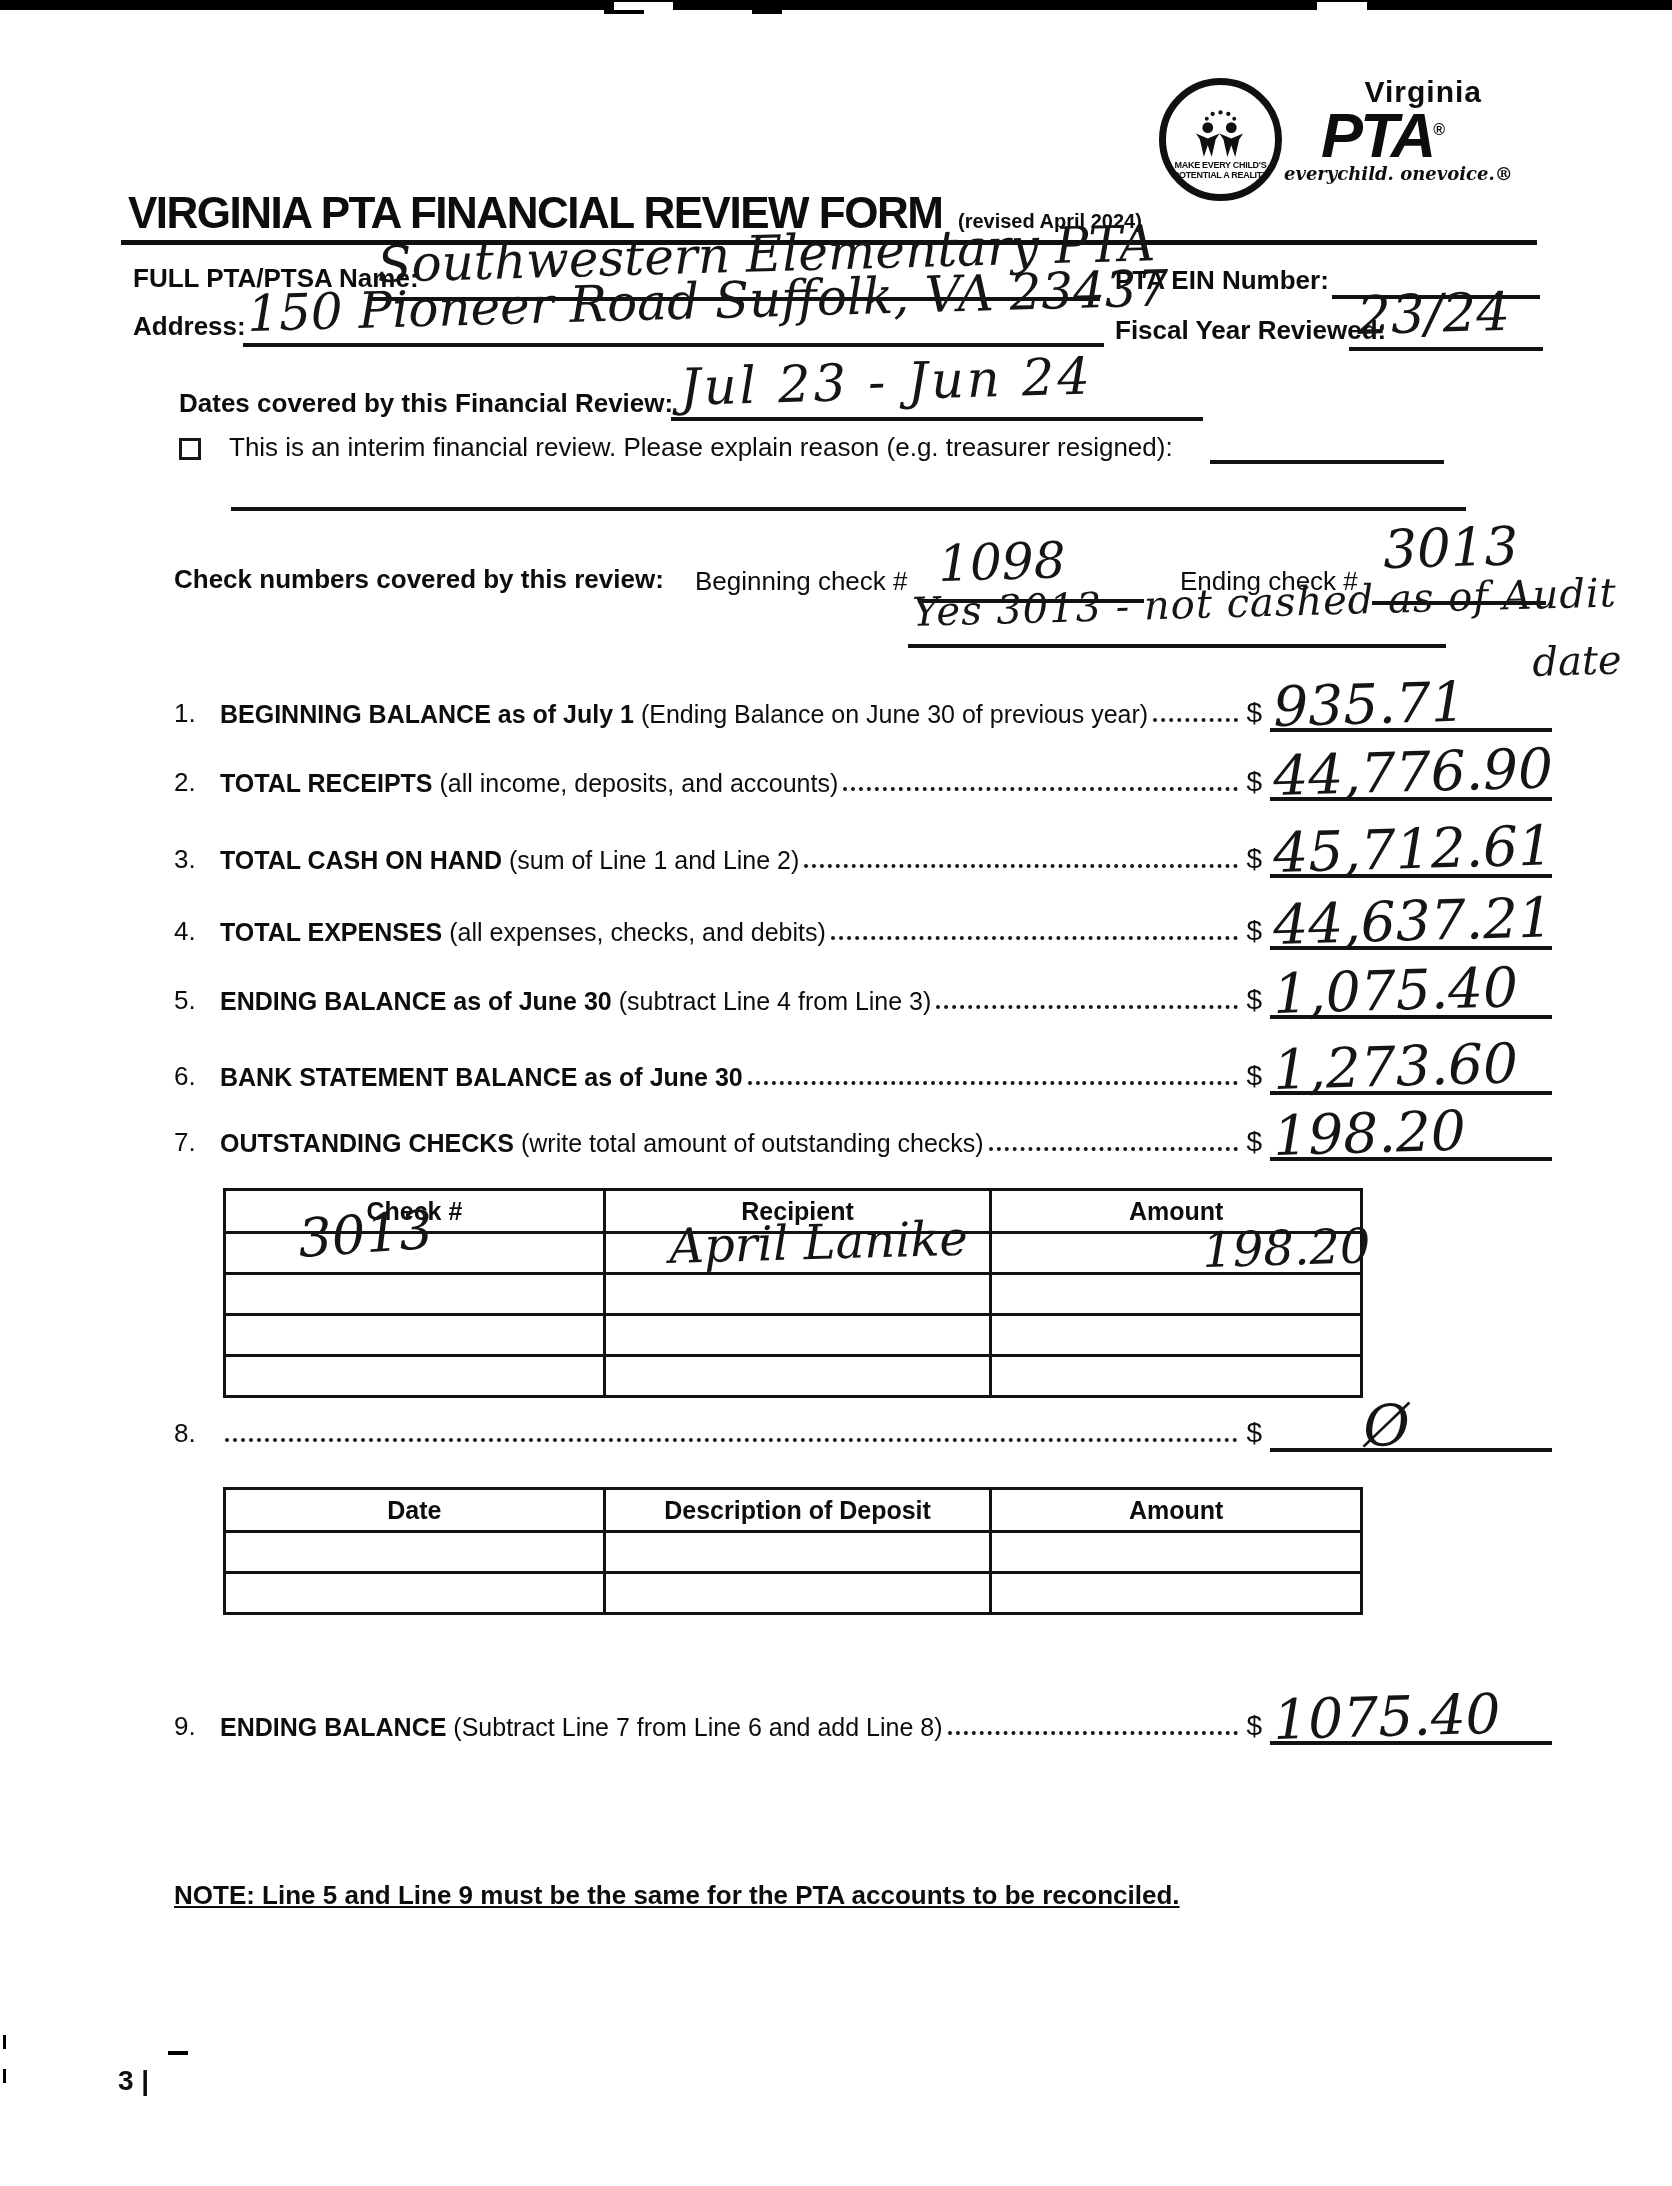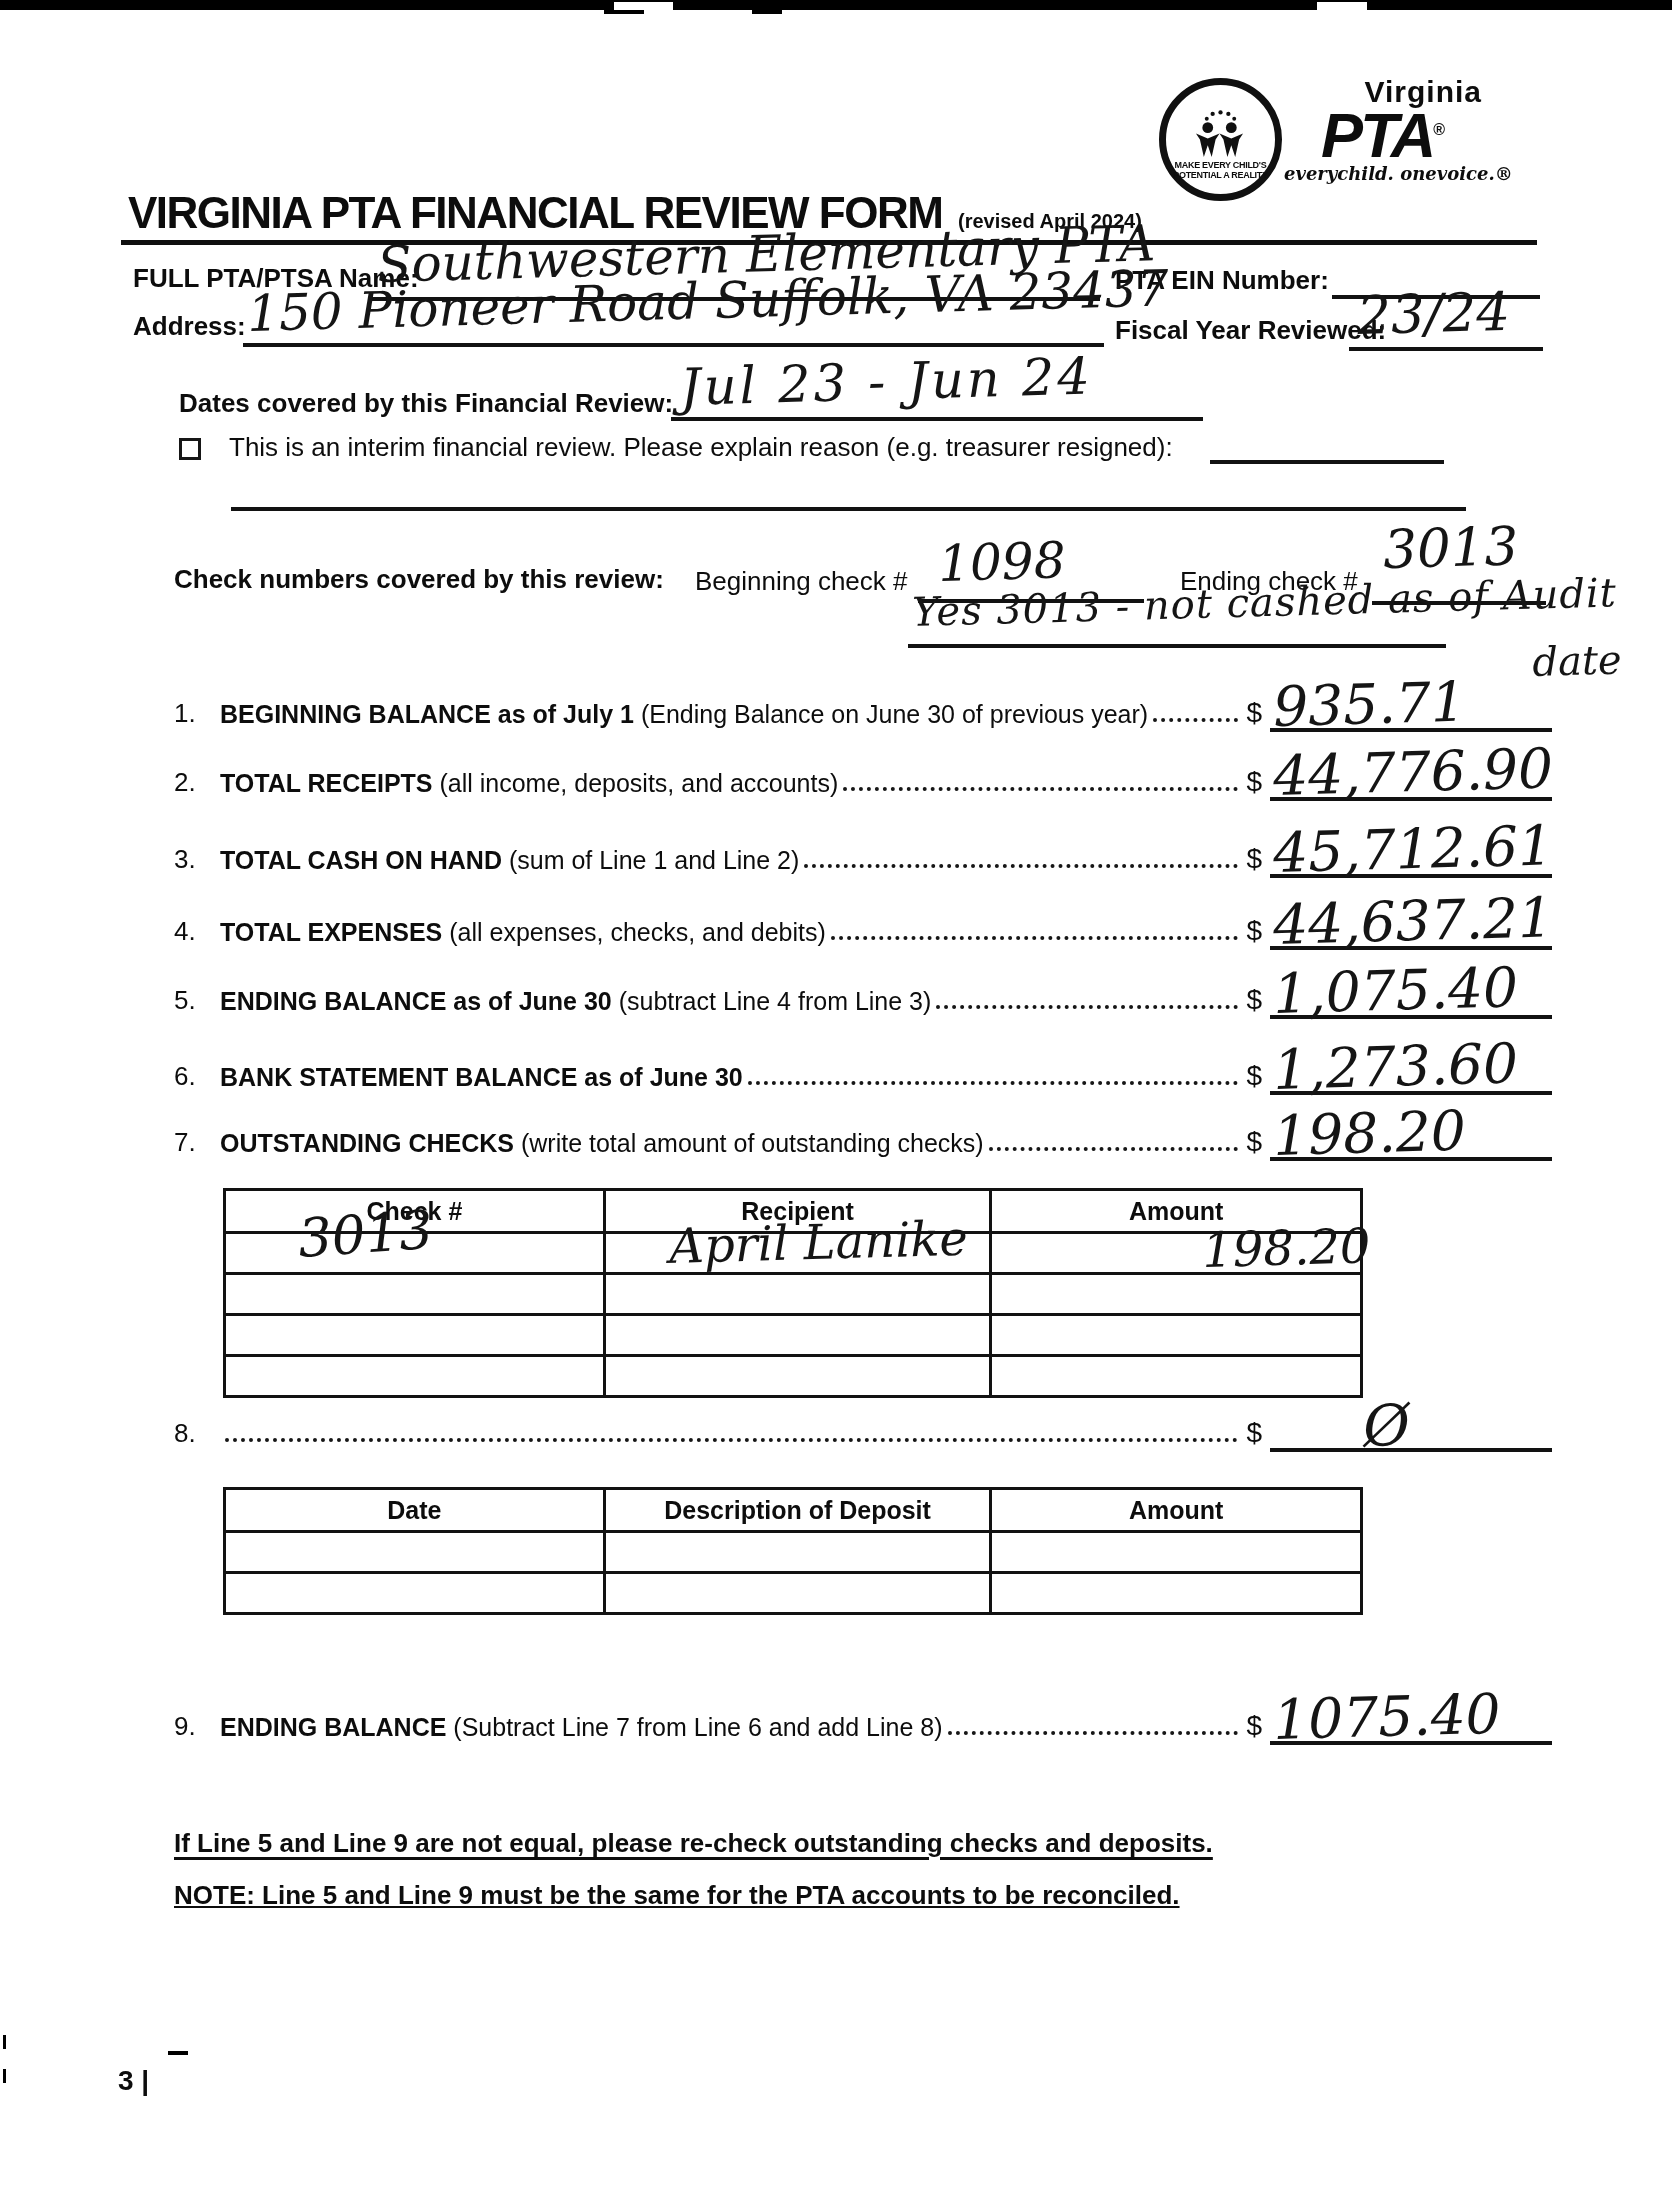--- a/index.html
+++ b/index.html
@@ -265,18 +265,17 @@
     <span class="no">9.</span>
     <span class="txt"><b>ENDING BALANCE</b><span> (Subtract Line 7 from Line 6 and add Line 8) </span></span>
     <span class="leader"></span>
     <span class="dollar">$</span>
     <span class="uline">
         <span class="amt hw">1075.40</span>
       </span>
   </div>
 
   <div class="abs note" style="left:174px;top:1880px;text-decoration:underline;">NOTE: Line 5 and Line 9 must be the same for the PTA accounts to be reconciled.</div>
-  <div class="abs note u" style="left:174px;top:1828px;">If Line 5 and Line 9 are not equal, please re-check outstanding checks and deposits.</div>
 
   <div class="abs" style="left:118px;top:2065px;font-size:28px;font-weight:700;">3 |</div>
 
 </div>
 
 
 </body></html>

